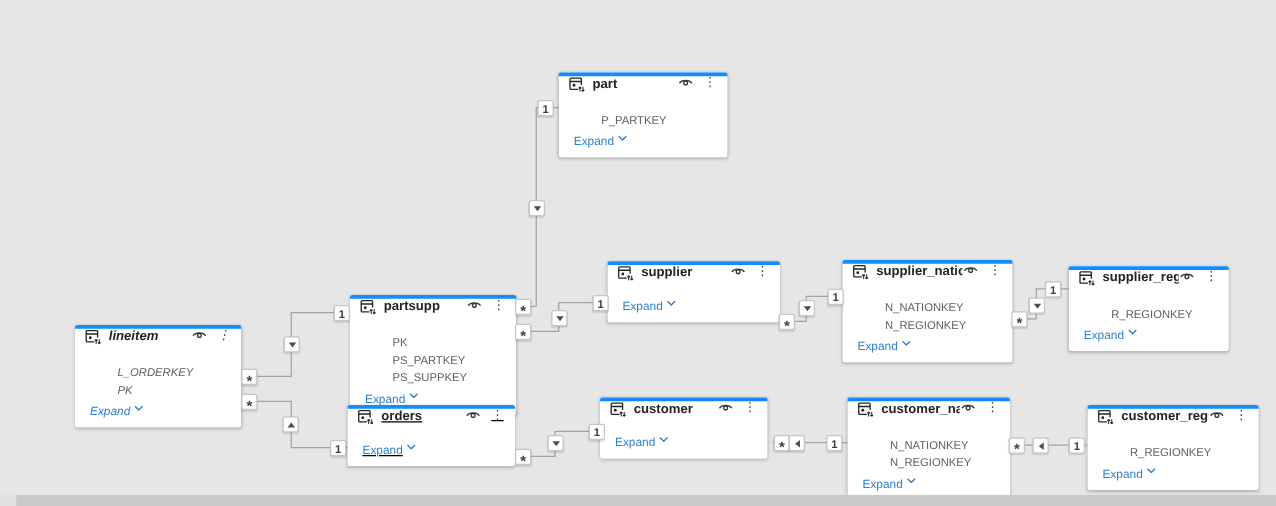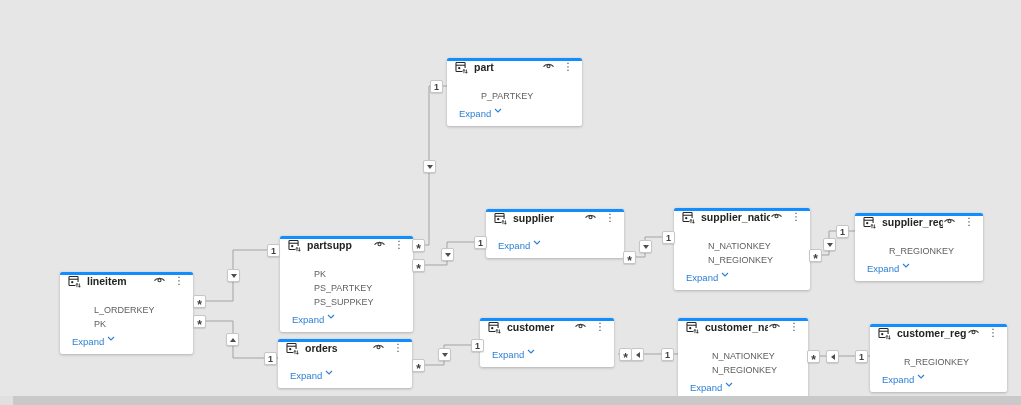--- a/index.html
+++ b/index.html
@@ -146,21 +146,21 @@
   <div class="marker many" style="left:807px;top:350px;">
       <span>*</span>
     </div>
   <div class="marker arr-left" style="left:826px;top:350px;">
       <span class="tri"></span>
     </div>
   <div class="marker" style="left:855px;top:350px;">
       <span>1</span>
     </div>
 
-  <div class="tcard" style="left:60px;top:272px;width:133px;">
+  <div class="tcard" style="left:60px;top:260px;width:133px;font-style:italic;">
     <div class="accent"></div>
     <div class="thead">
       <span class="ticon">
         <svg width="13" height="13" viewBox="0 0 16 16">
             <rect x="1.2" y="1.8" width="11.2" height="11.2" rx="1" fill="none" stroke="#252423" stroke-width="1.3"></rect>
             <line x1="1.2" y1="5.2" x2="12.4" y2="5.2" stroke="#252423" stroke-width="1.3"></line>
             <circle cx="5.2" cy="8.9" r="1.4" fill="#252423"></circle>
             <rect x="9.2" y="8.6" width="6.8" height="7.4" fill="#fff"></rect>
             <path d="M11 15v-4.6m0 0l-1.3 1.6m1.3-1.6l1.3 1.6" stroke="#252423" stroke-width="1" fill="none"></path>
             <path d="M14 10.4V15m0 0l-1.3-1.6m1.3 1.6l1.3-1.6" stroke="#252423" stroke-width="1" fill="none"></path>
@@ -219,21 +219,21 @@
     <div class="expand">
       <span>Expand</span>
       <span class="chev">
           <svg width="8" height="5" viewBox="0 0 8 5">
             <path d="M1 1l3 3 3-3" fill="none" stroke="#2b7fd4" stroke-width="1.1"></path>
           </svg>
         </span>
     </div>
   </div>
 
-  <div class="tcard" style="left:278px;top:339px;width:134px;">
+  <div class="tcard" style="left:278px;top:324px;width:134px;text-decoration:underline;">
     <div class="accent"></div>
     <div class="thead">
       <span class="ticon">
         <svg width="13" height="13" viewBox="0 0 16 16">
             <rect x="1.2" y="1.8" width="11.2" height="11.2" rx="1" fill="none" stroke="#252423" stroke-width="1.3"></rect>
             <line x1="1.2" y1="5.2" x2="12.4" y2="5.2" stroke="#252423" stroke-width="1.3"></line>
             <circle cx="5.2" cy="8.9" r="1.4" fill="#252423"></circle>
             <rect x="9.2" y="8.6" width="6.8" height="7.4" fill="#fff"></rect>
             <path d="M11 15v-4.6m0 0l-1.3 1.6m1.3-1.6l1.3 1.6" stroke="#252423" stroke-width="1" fill="none"></path>
             <path d="M14 10.4V15m0 0l-1.3-1.6m1.3 1.6l1.3-1.6" stroke="#252423" stroke-width="1" fill="none"></path>

